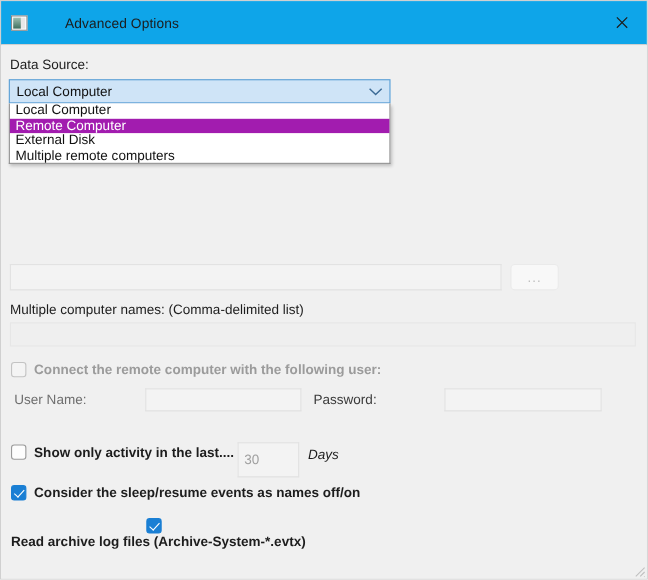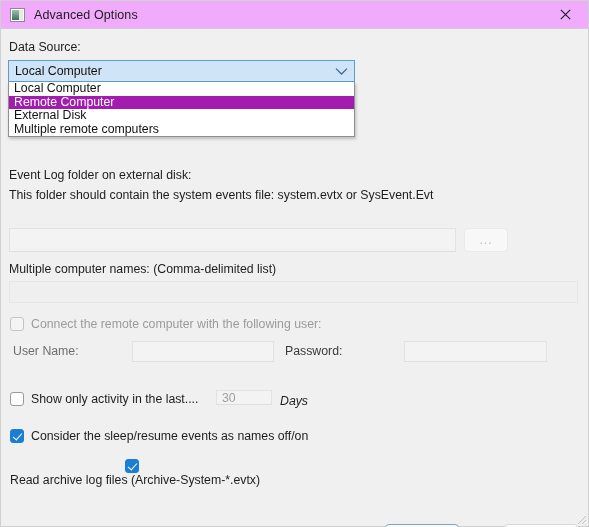--- a/index.html
+++ b/index.html
@@ -14,27 +14,28 @@
     position: relative;
     width: 589px; height: 527px;
     background: #f0f0f0;
     border: 1px solid #d0d0d0;
     display: flex;
     flex-direction: column;
   }
 
   
   #titlebar {
-    height: 28px;
+    height: 40px;
     min-height: 28px;
-    background: #f0abfc;
+    background: #0ea5e9;
     display: flex;
     align-items: center;
     padding: 0 0 0 9px;
     border-bottom: 1px solid #cfcfcf;
+    gap: 25px;
   }
   #app-icon {
     width: 15px; height: 14px;
     margin-right: 9px;
     position: relative;
     background: #ffffff;
     border: 1px solid #8a8a8a;
     flex: 0 0 auto;
   }
   #app-icon::before {
@@ -179,21 +180,21 @@
   .cb.checked::after {
     content: "";
     position: absolute;
     left: 4px; top: 1px;
     width: 4px; height: 8px;
     border: solid #ffffff;
     border-width: 0 1.6px 1.6px 0;
     transform: rotate(42deg);
   }
   .cb.disabled { border-color: #c3c3c3; background: #f4f4f4; }
-  .cb-label { font-size: 12.3px; color: #1d1d1d; white-space: nowrap; }
+  .cb-label { font-size: 12.3px; color: #1d1d1d; white-space: nowrap; font-weight: bold; }
   .cb-label.dim { color: #9b9b9b; }
 
   
   .btn {
     position: absolute;
     height: 27px;
     border-radius: 4px;
     background: #fdfdfd;
     border: 1px solid #d6d6d6;
     display: flex; align-items: center; justify-content: center;
@@ -243,22 +244,20 @@
       </span>
     </div>
 
     <div id="combo-list">
       <div class="combo-item">Local Computer</div>
       <div class="combo-item sel">Remote Computer</div>
       <div class="combo-item">External Disk</div>
       <div class="combo-item">Multiple remote computers</div>
     </div>
 
-    <span class="lbl" style="left:8px; top:139px;">Event Log folder on external disk:</span>
-    <span class="lbl" style="left:8px; top:159px;">This folder should contain the system events file: system.evtx or SysEvent.Evt</span>
 
     <div class="txtbox" style="left:8px; top:199px; width:447px; height:24px;"></div>
 
     <div id="browse-btn">...</div>
 
     <span class="lbl" style="left:8px; top:233px;text-align:center;">Multiple computer names: (Comma-delimited list)</span>
 
     <div class="txtbox plain" style="left:8px; top:252px; width:569px; height:22px;"></div>
 
     <div class="cb-row" style="left:9px; top:288px;">
@@ -269,21 +268,21 @@
     <span class="lbl dim" style="left:12px; top:315px; color:#6e6e6e;">User Name:</span>
     <div class="txtbox" style="left:131px; top:312px; width:142px; height:21px;"></div>
 
     <span class="lbl" style="left:284px; top:315px; color:#3a3a3a;">Password:</span>
     <div class="txtbox" style="left:403px; top:312px; width:143px; height:21px;"></div>
 
     <div class="cb-row" style="left:9px; top:363px;">
       <span class="cb"></span>
       <span class="cb-label">Show only activity in the last....</span>
     </div>
-    <div class="txtbox" style="left:215px; top:361px; width:56px; height:15px; color:#a0a0a0;">30</div>
+    <div class="txtbox" style="left:215px; top:361px; width:56px; height:32px; color:#a0a0a0;">30</div>
     <span class="lbl" style="left:279px; top:365px;font-style:italic;">Days</span>
 
     <div class="cb-row" style="left:9px; top:400px;">
       <span class="cb checked"></span>
       <span class="cb-label">Consider the sleep/resume events as names off/on</span>
     </div>
 
     <div class="cb-row" style="left:9px; top:430px;flex-direction:column;">
       <span class="cb checked"></span>
       <span class="cb-label">Read archive log files (Archive-System-*.evtx)</span>

